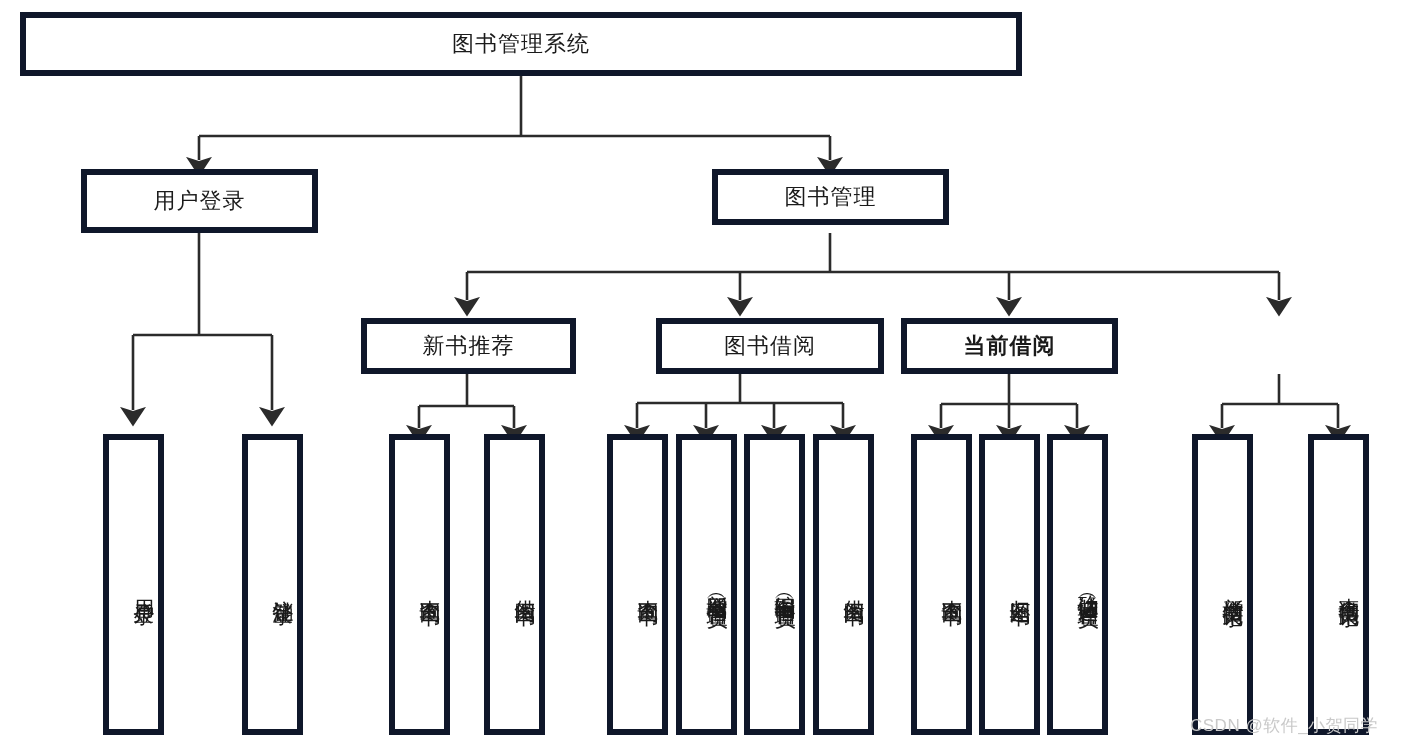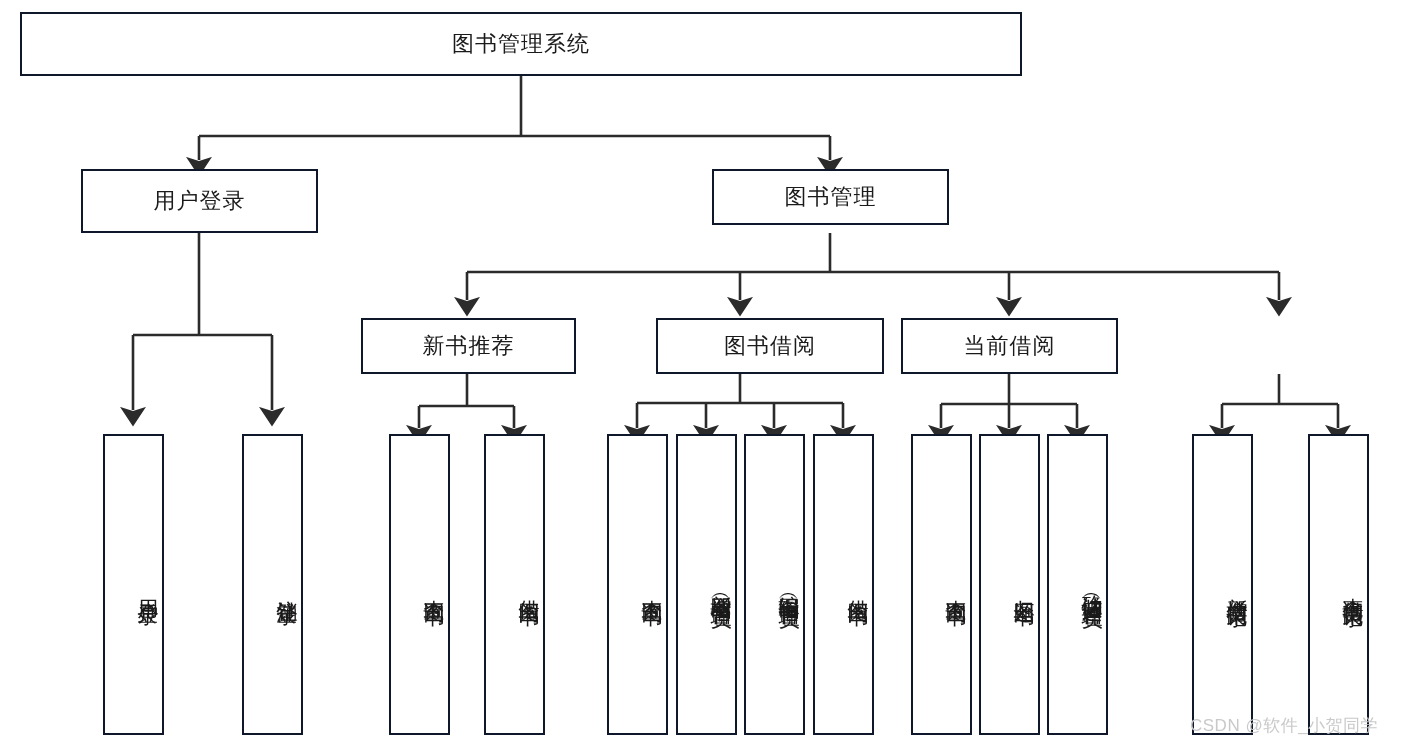--- a/index.html
+++ b/index.html
@@ -21,21 +21,21 @@
     position: absolute;
     left: 0;
     top: 0;
     width: 1405px;
     height: 747px;
   }
   .node {
     position: absolute;
     box-sizing: border-box;
     background: #ffffff;
-    border: 2px solid #0f172a;
+    border: 6px solid #0f172a;
     display: flex;
     align-items: center;
     justify-content: center;
     color: #1a1a1a;
     z-index: 2;
   }
   .node.horiz {
     font-size: 22px;
     letter-spacing: 1px;
   }
@@ -132,21 +132,21 @@
   <div class="node horiz" style="left:712px; top:169px; width:237px; height:56px;">
     <span class="lbl">图书管理</span>
   </div>
 
   <div class="node horiz" style="left:361px; top:318px; width:215px; height:56px;">
     <span class="lbl">新书推荐</span>
   </div>
   <div class="node horiz" style="left:656px; top:318px; width:228px; height:56px;font-family:Liberation Serif, serif;">
     <span class="lbl">图书借阅</span>
   </div>
-  <div class="node horiz" style="left:901px; top:318px; width:217px; height:56px;">
+  <div class="node horiz" style="left:901px; top:318px; width:217px; height:56px;font-weight:bold;">
     <span class="lbl">当前借阅</span>
   </div>
 
   <div class="node vert" style="left:103px; top:434px; width:61px; height:301px;">
     <span class="lbl">用户登录</span>
   </div>
   <div class="node vert" style="left:242px; top:434px; width:61px; height:301px;">
     <span class="lbl">注销登录</span>
   </div>
 

